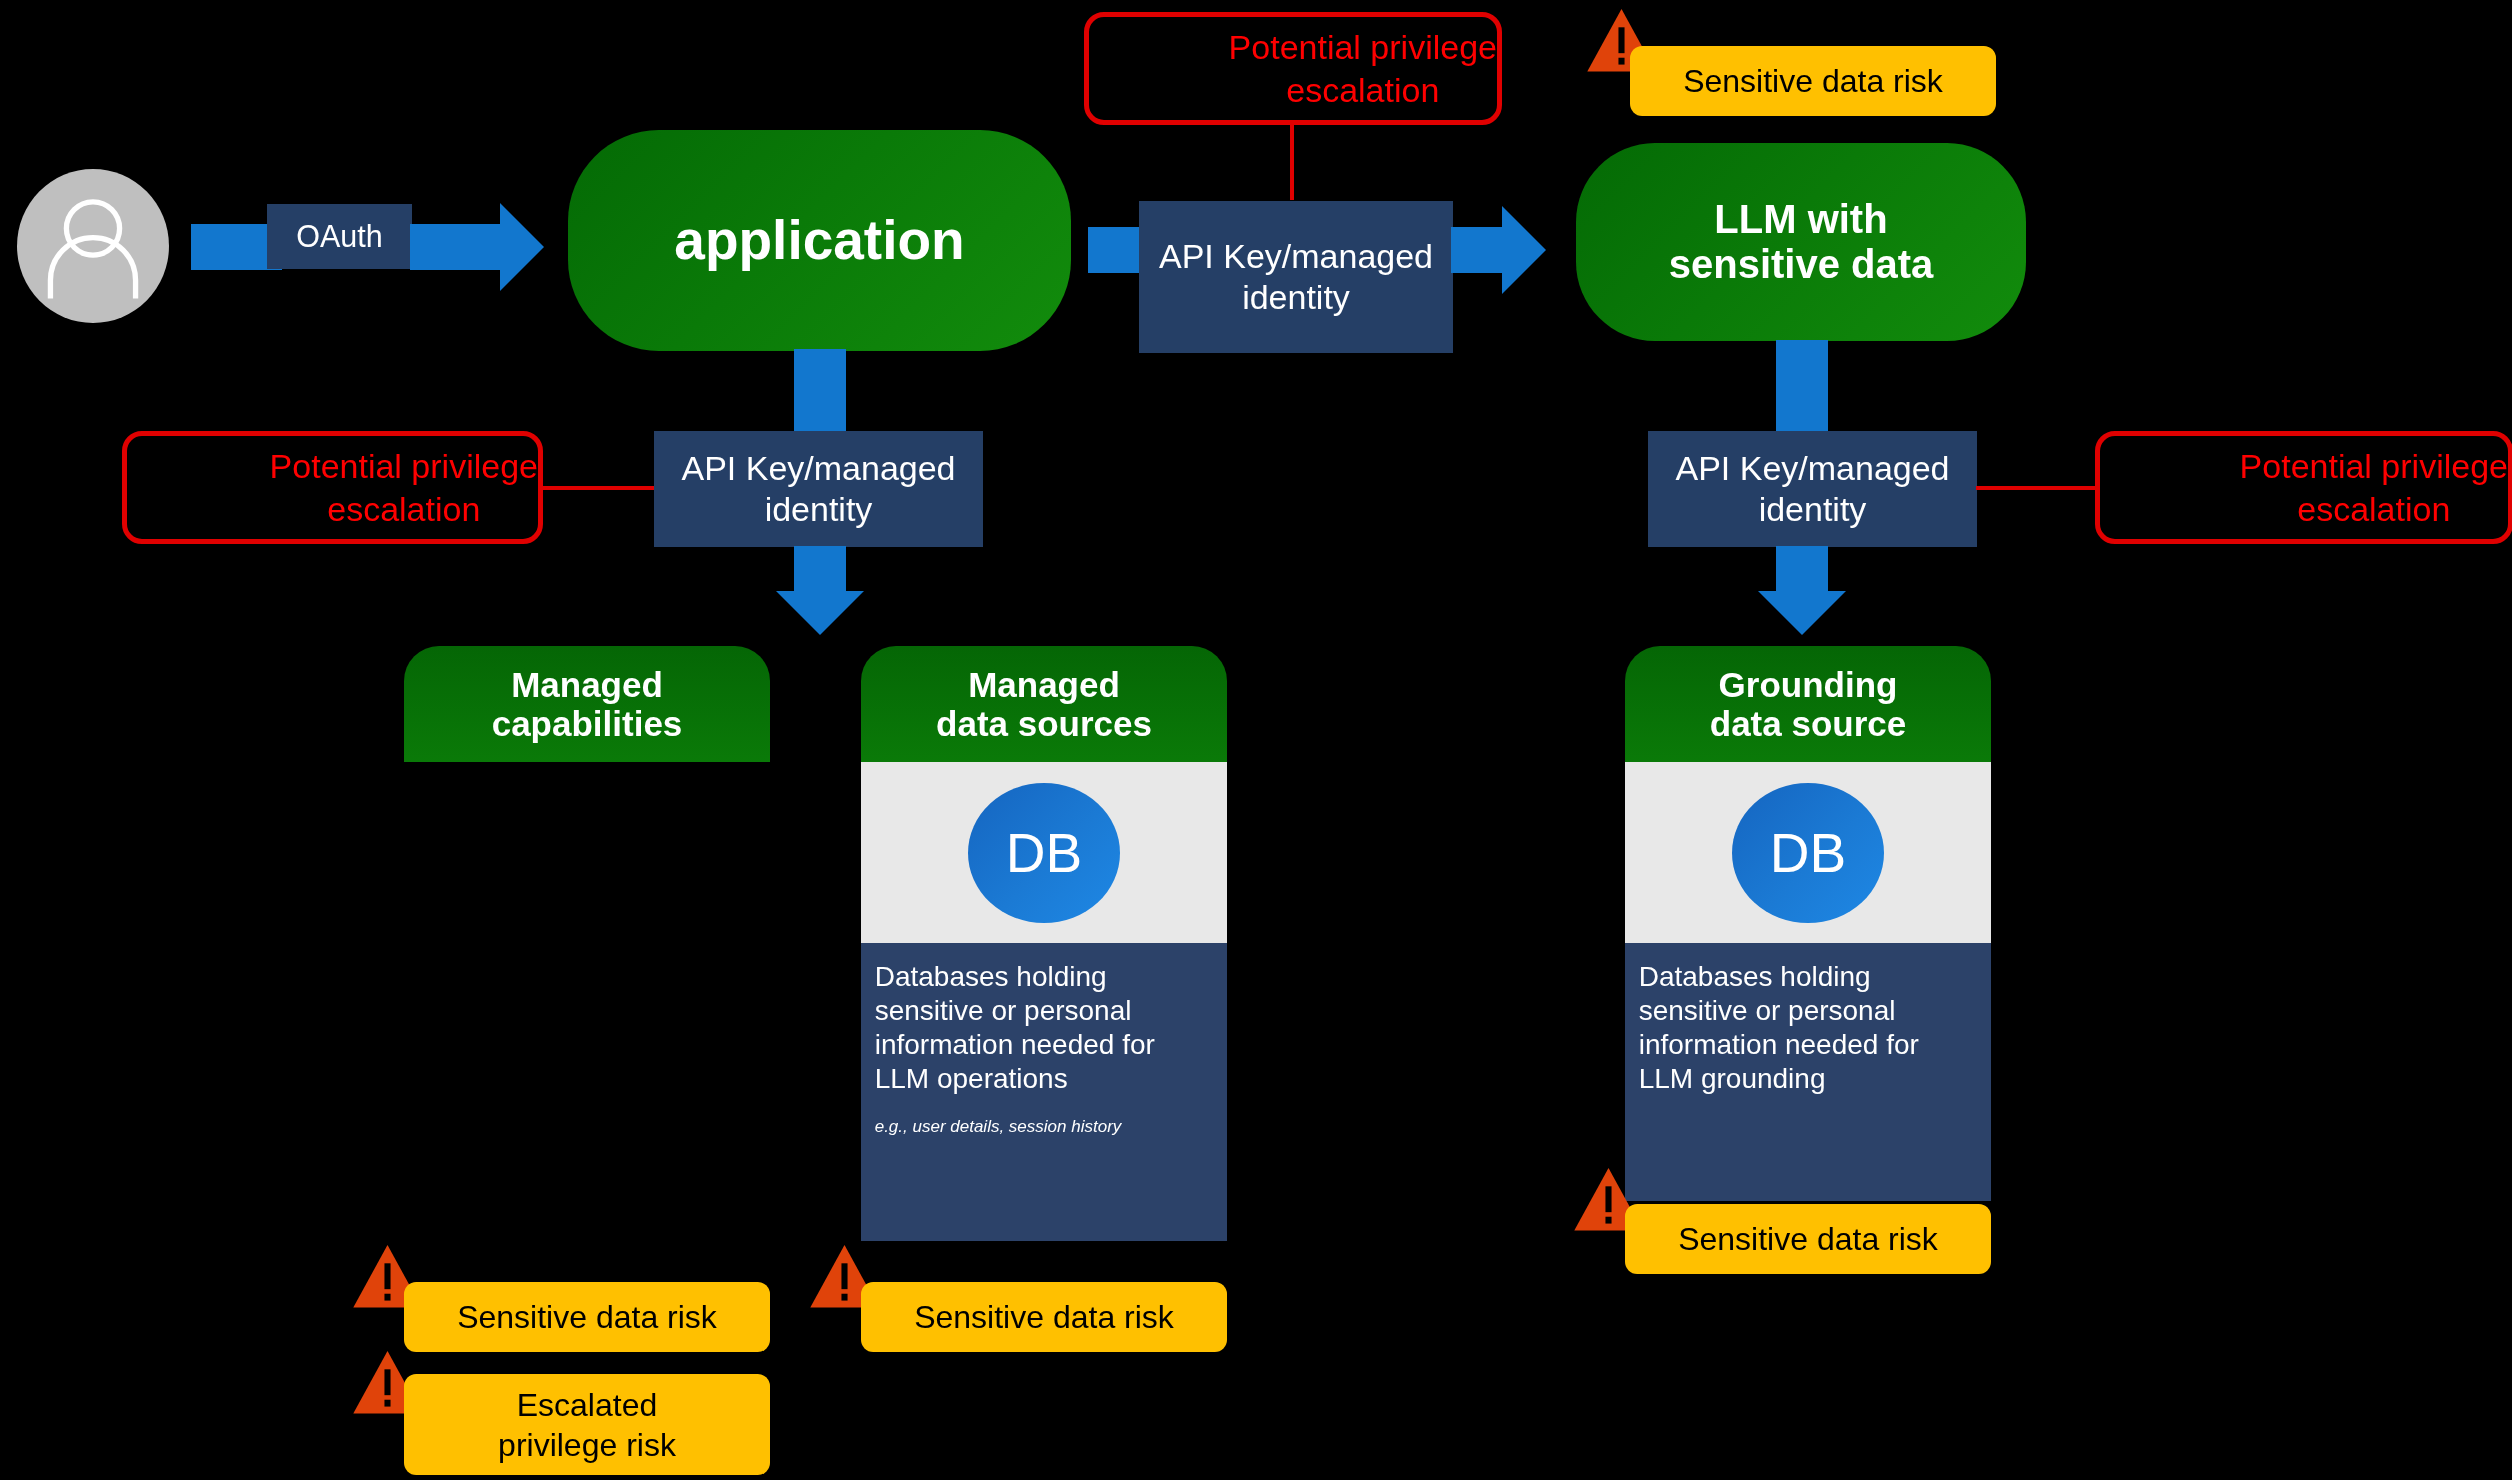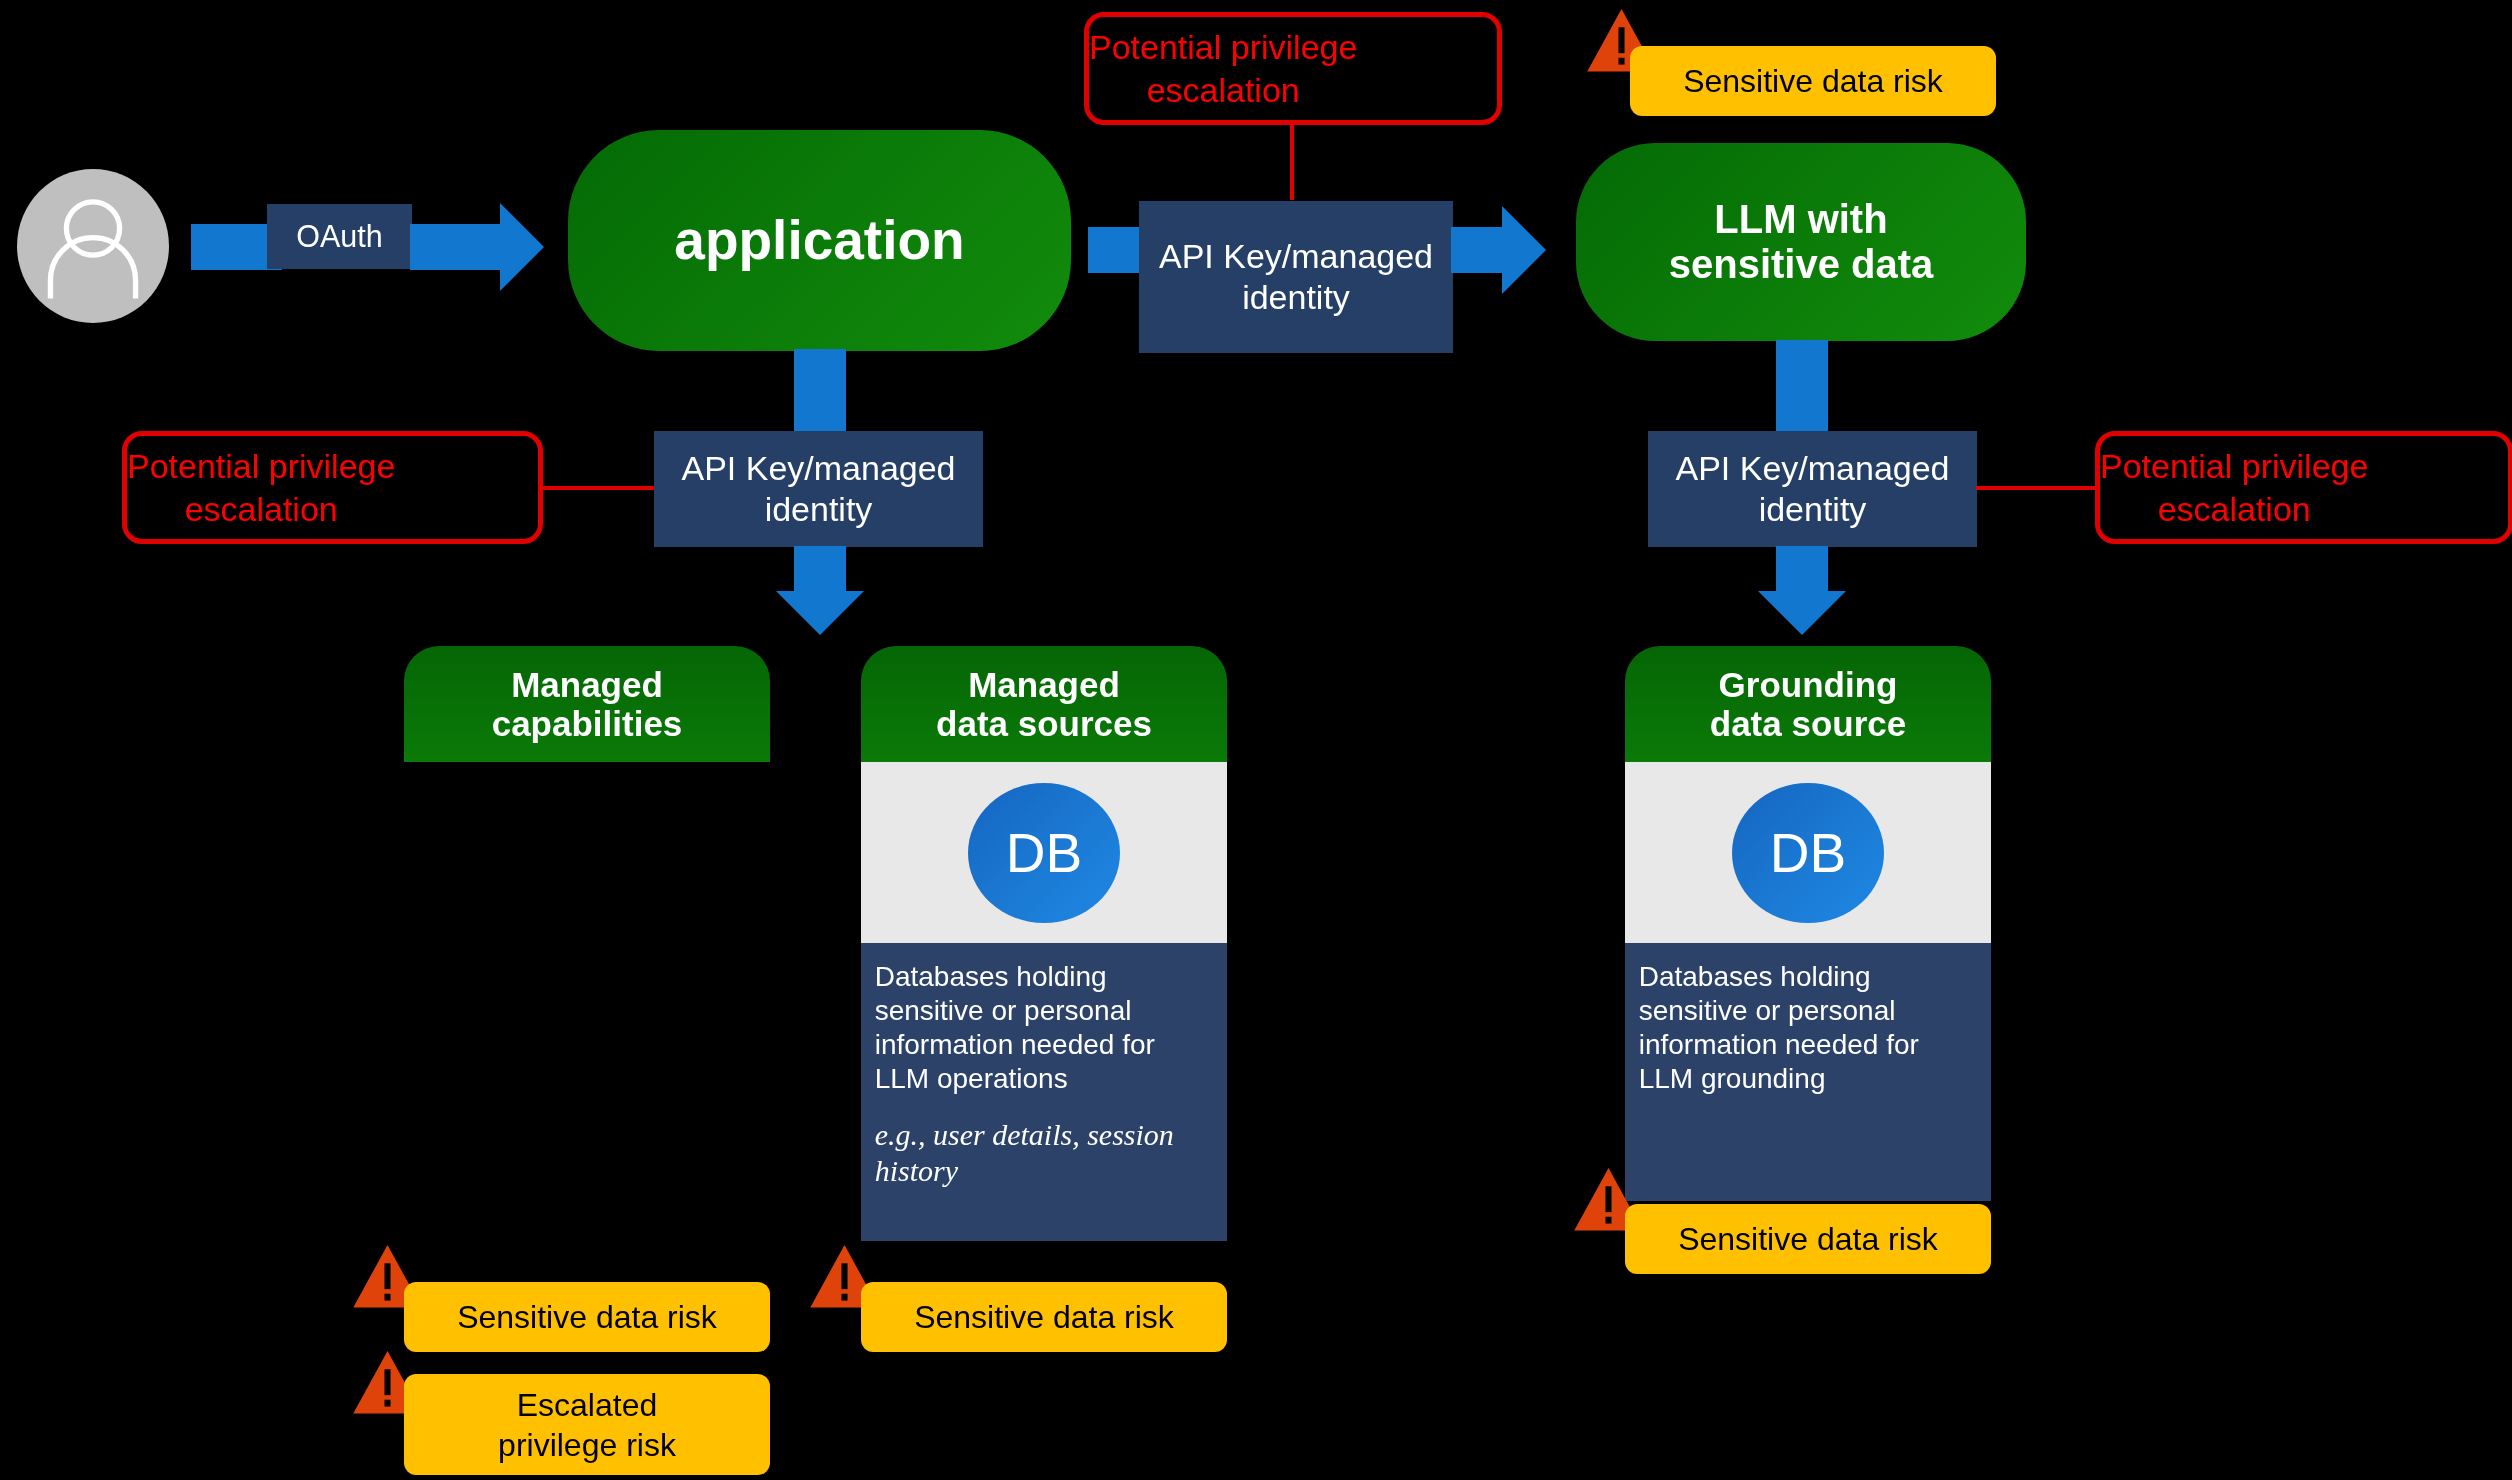--- a/index.html
+++ b/index.html
@@ -56,21 +56,21 @@
     border-right: 44px solid transparent;
     border-top: 44px solid #1277CE;
   }
 
   
   .red-callout {
     border: 5.3px solid #E00000;
     border-radius: 20px;
     background: transparent;
     color: #FF0000;
-    display: flex; align-items: center; justify-content: flex-start;
+    display: flex; align-items: center; justify-content: flex-end;
     text-align: center;
     line-height: 1.25;
   }
   .red-line { background: #E00000; }
 
   
   .yellow-badge {
     background: #FFC000;
     border-radius: 12.2px;
     color: #000000;
@@ -256,21 +256,21 @@
         <div>data sources</div>
       </div>
     </div>
     <div class="card-icon-zone" style="height:181px;">
       <div class="card-ellipse" style="width:152px; height:140px; font-size:55px;">
         <span>DB</span>
       </div>
     </div>
     <div class="card-body" style="height:267px; font-size:28px;">
       <div class="desc">Databases holding sensitive or personal information needed for LLM operations</div>
-      <div class="eg" style="font-size:30px;font-family:Liberation Serif, serif;">e.g., user details, session history</div>
+      <div class="eg" style="font-size:17px;">e.g., user details, session history</div>
     </div>
   </div>
 
   <div class="abs warn-tri" style="left:808px; top:1242px; width:73px; height:70px;">
     <svg width="73" height="70" viewBox="0 0 96 92">
       <path d="M48 4 L93 86 L3 86 Z" fill="#E0430A"></path>
       <rect x="44" y="28" width="8" height="34" fill="#000000"></rect>
       <rect x="44" y="68" width="8" height="9" fill="#000000"></rect>
     </svg>
   </div>

